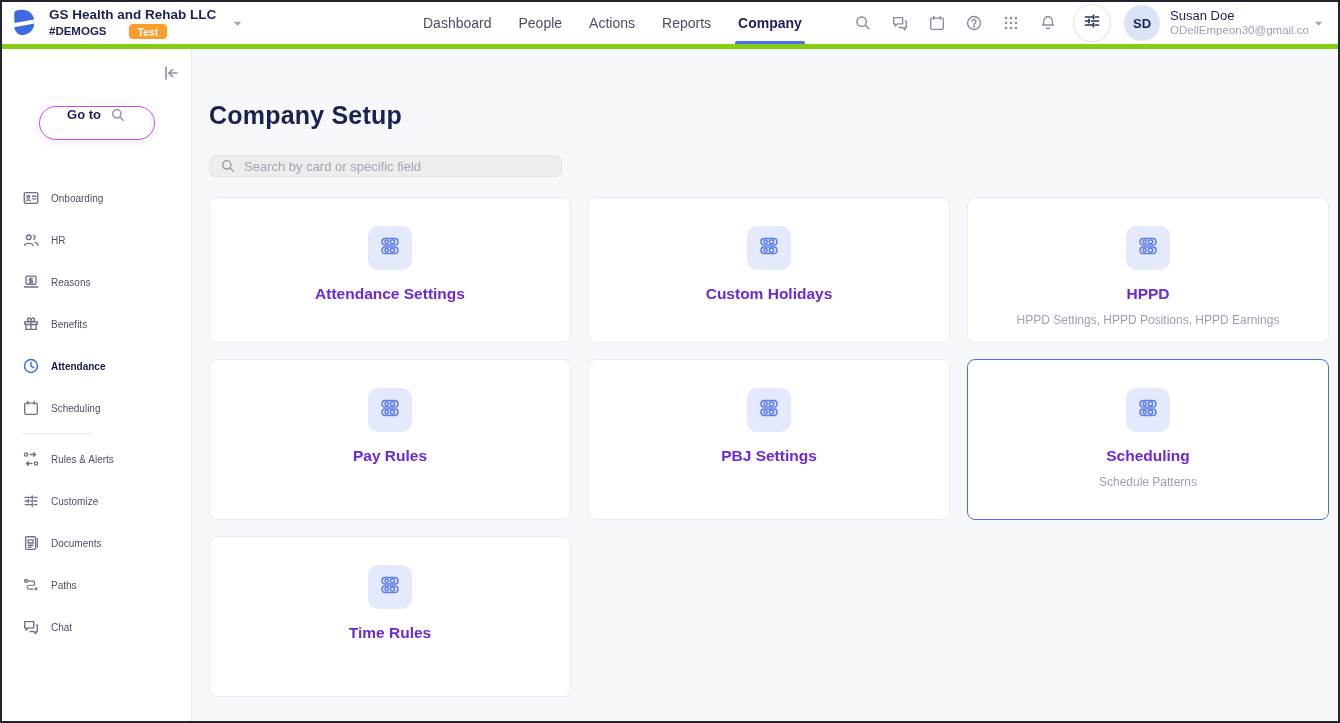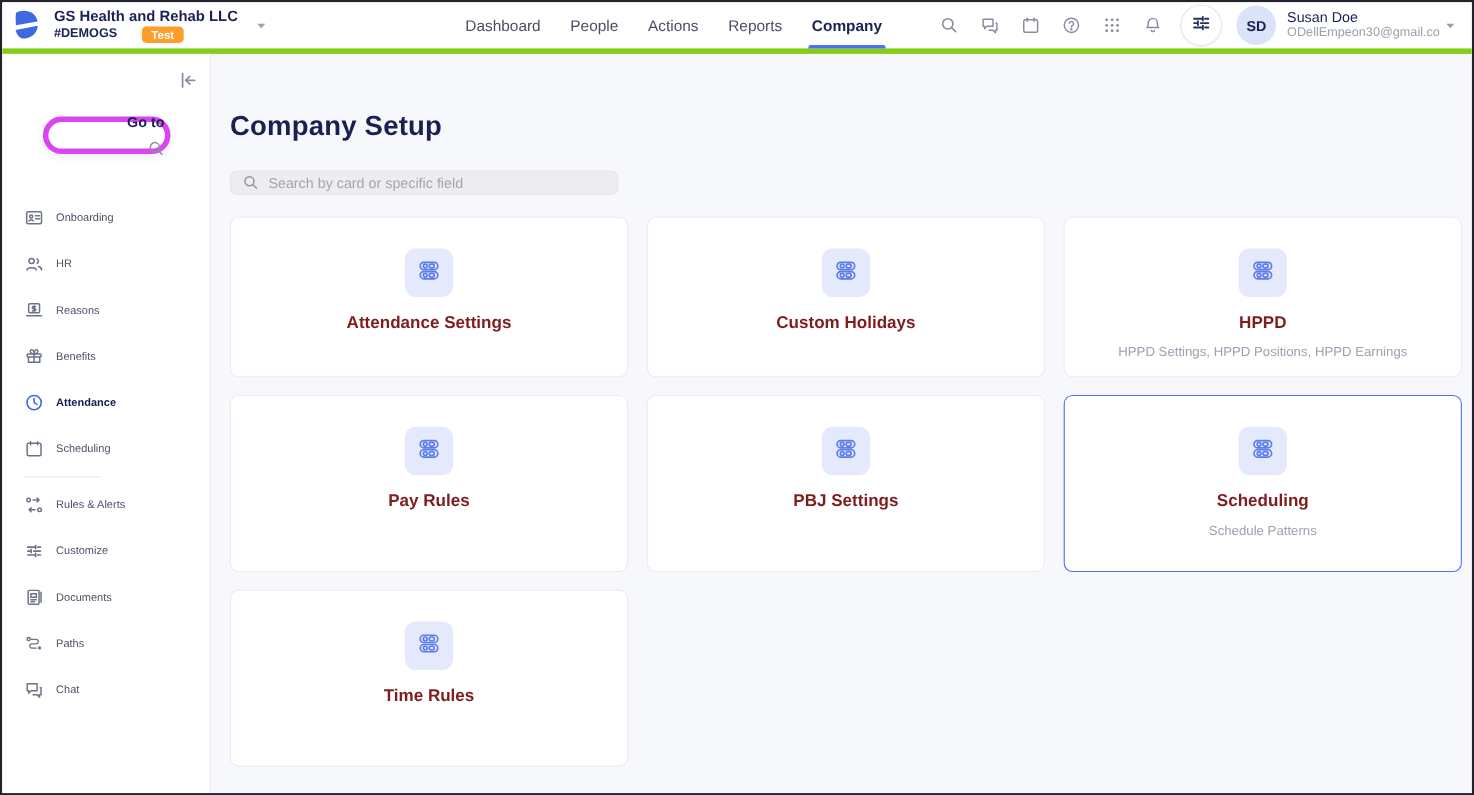--- a/index.html
+++ b/index.html
@@ -32,21 +32,21 @@
   .user-block { margin-left:10px; line-height:1.2; max-width:150px; overflow:hidden; }
   .user-name { font-size:13px; font-weight:400; color:#1b2155; white-space:nowrap; }
   .user-email { font-size:11.5px; color:#9ba0af; white-space:nowrap; }
   .user-chev { margin-left:4px; }
 
   
   .body { flex:1; display:flex; min-height:0; }
   .sidebar { width:190px; flex:0 0 190px; background:#fff; border-right:1px solid #e9eaef; position:relative; padding-top:16px; }
   .collapse-btn { position:absolute; top:14px; right:10px; width:20px; height:20px; color:#8a8fa3; cursor:pointer; }
   .collapse-btn svg { width:20px; height:20px; }
-  .goto-pill { margin:41px auto 0; width:116px; height:34px; border:5px solid #d946ef; border-radius:999px; background:#fff; box-shadow:0 3px 8px rgba(30,40,90,.08); display:flex; align-items:flex-end; justify-content:center; gap:9px; cursor:pointer;flex-direction:column; }
+  .goto-pill { margin:41px auto 0; width:116px; height:34px; border:1px solid #d946ef; border-radius:999px; background:#fff; box-shadow:0 3px 8px rgba(30,40,90,.08); display:flex; align-items:flex-start; justify-content:center; gap:9px; cursor:pointer; }
   .goto-label { font-size:13px; font-weight:700; color:#1b2155; }
   .goto-pill .sicon { color:#8a8fa3; }
   .side-list { margin-top:37px; }
   .side-item { height:42px; display:flex; align-items:center; padding-left:20px; gap:11px; cursor:pointer; }
   .side-icon { width:18px; height:18px; color:#6d7289; flex:0 0 18px; }
   .side-icon svg { width:18px; height:18px; display:block; }
   .side-label { font-size:10px; color:#4d5168; }
   .side-item.active .side-icon { color:#3b6be4; }
   .side-item.active .side-label { color:#141b4d; font-weight:700; }
   .side-divider { height:1px; background:#e7e8ee; width:70px; margin:4px 0 4px 20px; }
@@ -56,21 +56,21 @@
   .page-title { font-size:25px; font-weight:700; color:#1a2051; letter-spacing:.2px; }
   .search-wrap { margin-top:25px; width:353px; height:22px; background:#ededf0; border:1px solid #e6e6ea; border-radius:6px; display:flex; align-items:center; padding:0 10px; gap:8px; color:#9296a6; }
   .search-wrap input { flex:1; border:none; background:transparent; outline:none; font-size:13px; color:#3a3f55; font-family:"Liberation Sans", sans-serif; }
   .search-wrap input::placeholder { color:#a2a5b3; }
 
   .grid { margin-top:20px; display:grid; grid-template-columns:repeat(3, 1fr); grid-template-rows:146px 161px 161px; column-gap:17px; row-gap:16px; width:1120px; }
   .card { background:#fff; border:1px solid #ebebf1; border-radius:8px; display:flex; flex-direction:column; align-items:center; padding-top:28px; cursor:pointer; }
   .card.selected { border:1.5px solid #4a71ef; }
   .card-icon-tile { width:44px; height:44px; border-radius:10px; background:#e4eafc; display:flex; align-items:center; justify-content:center; color:#5b7ce9; }
   .card-icon-tile svg { width:24px; height:24px; }
-  .card-title { margin-top:15px; font-size:15.5px; font-weight:600; color:#7f1d1d; }
+  .card-title { margin-top:15px; font-size:15.5px; font-weight:600; color:#6d28d9; }
   .card-subtitle { margin-top:10px; font-size:12px; color:#9da1b0; }
   .card-subtitle:empty { display:none; }
 </style>
 </head>
 <body>
 
 <div class="window">
 
   <div class="header">
     <span class="logo">

